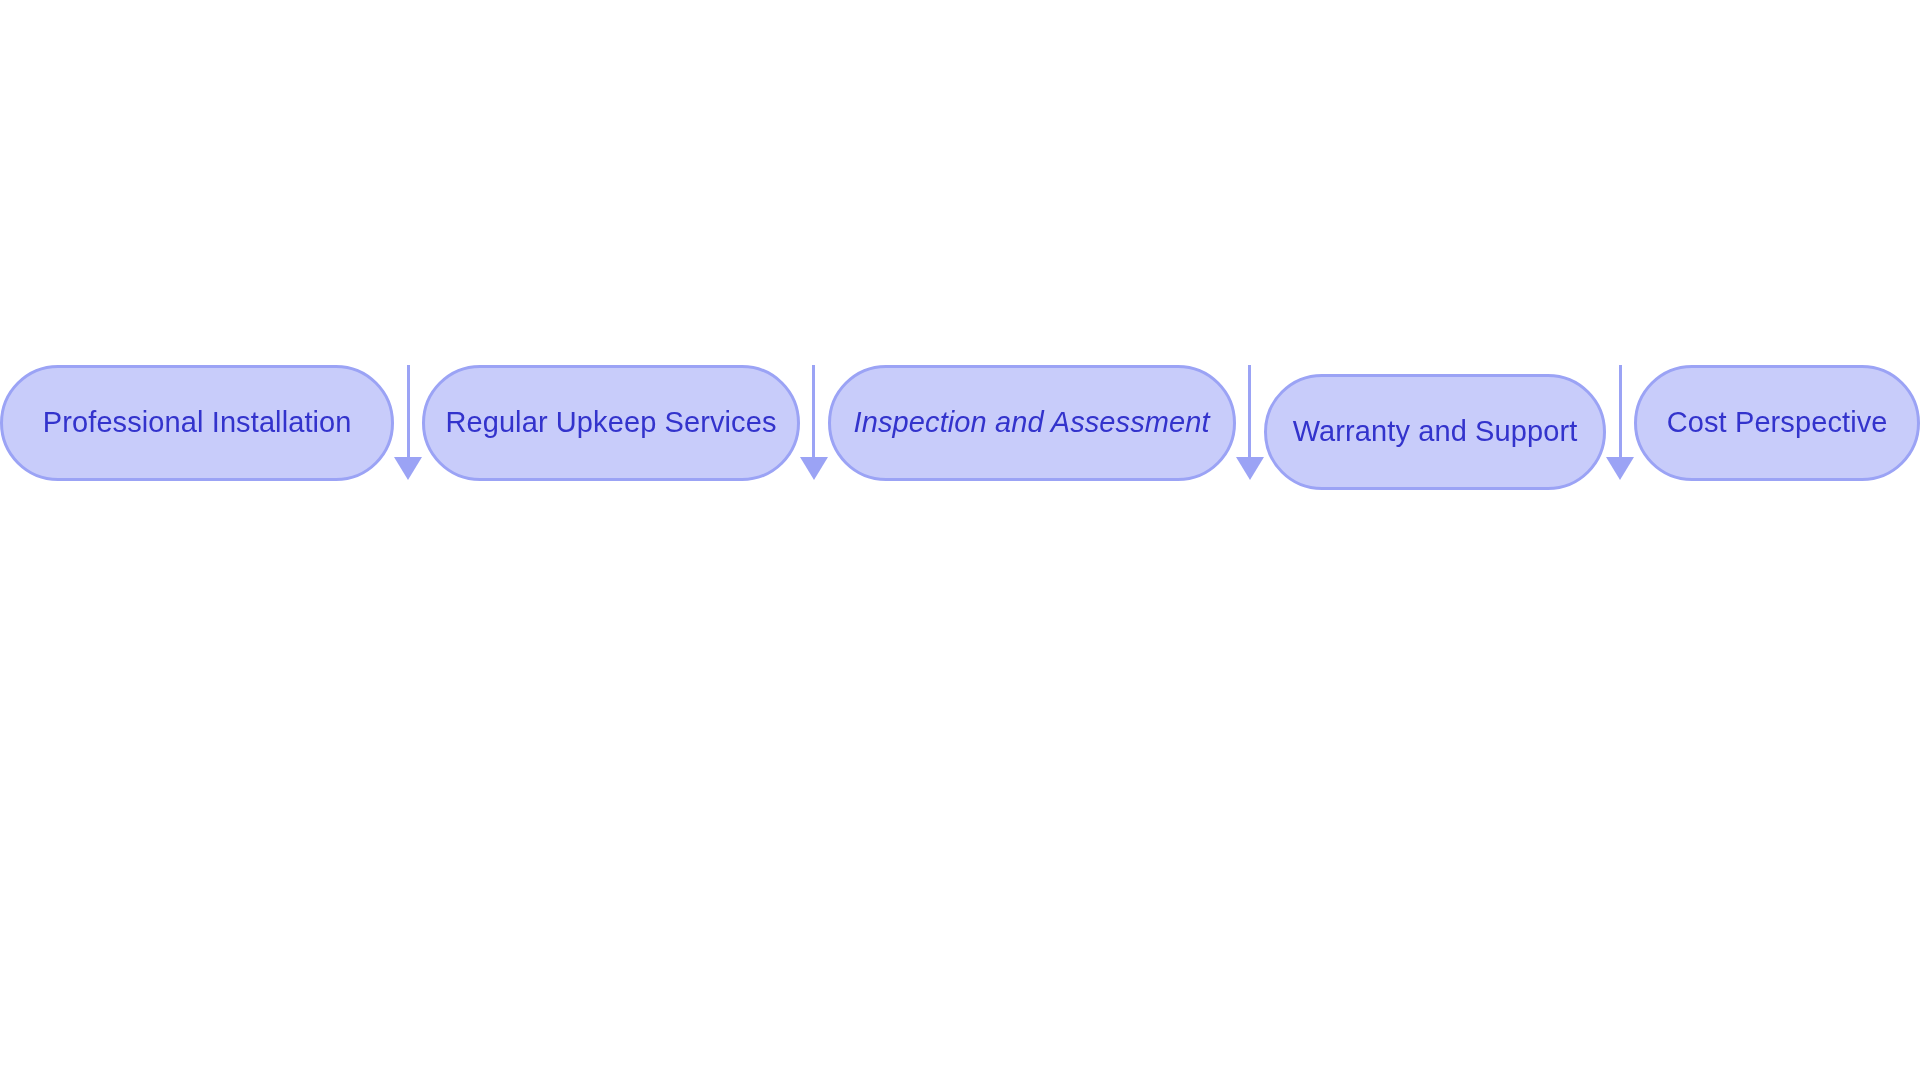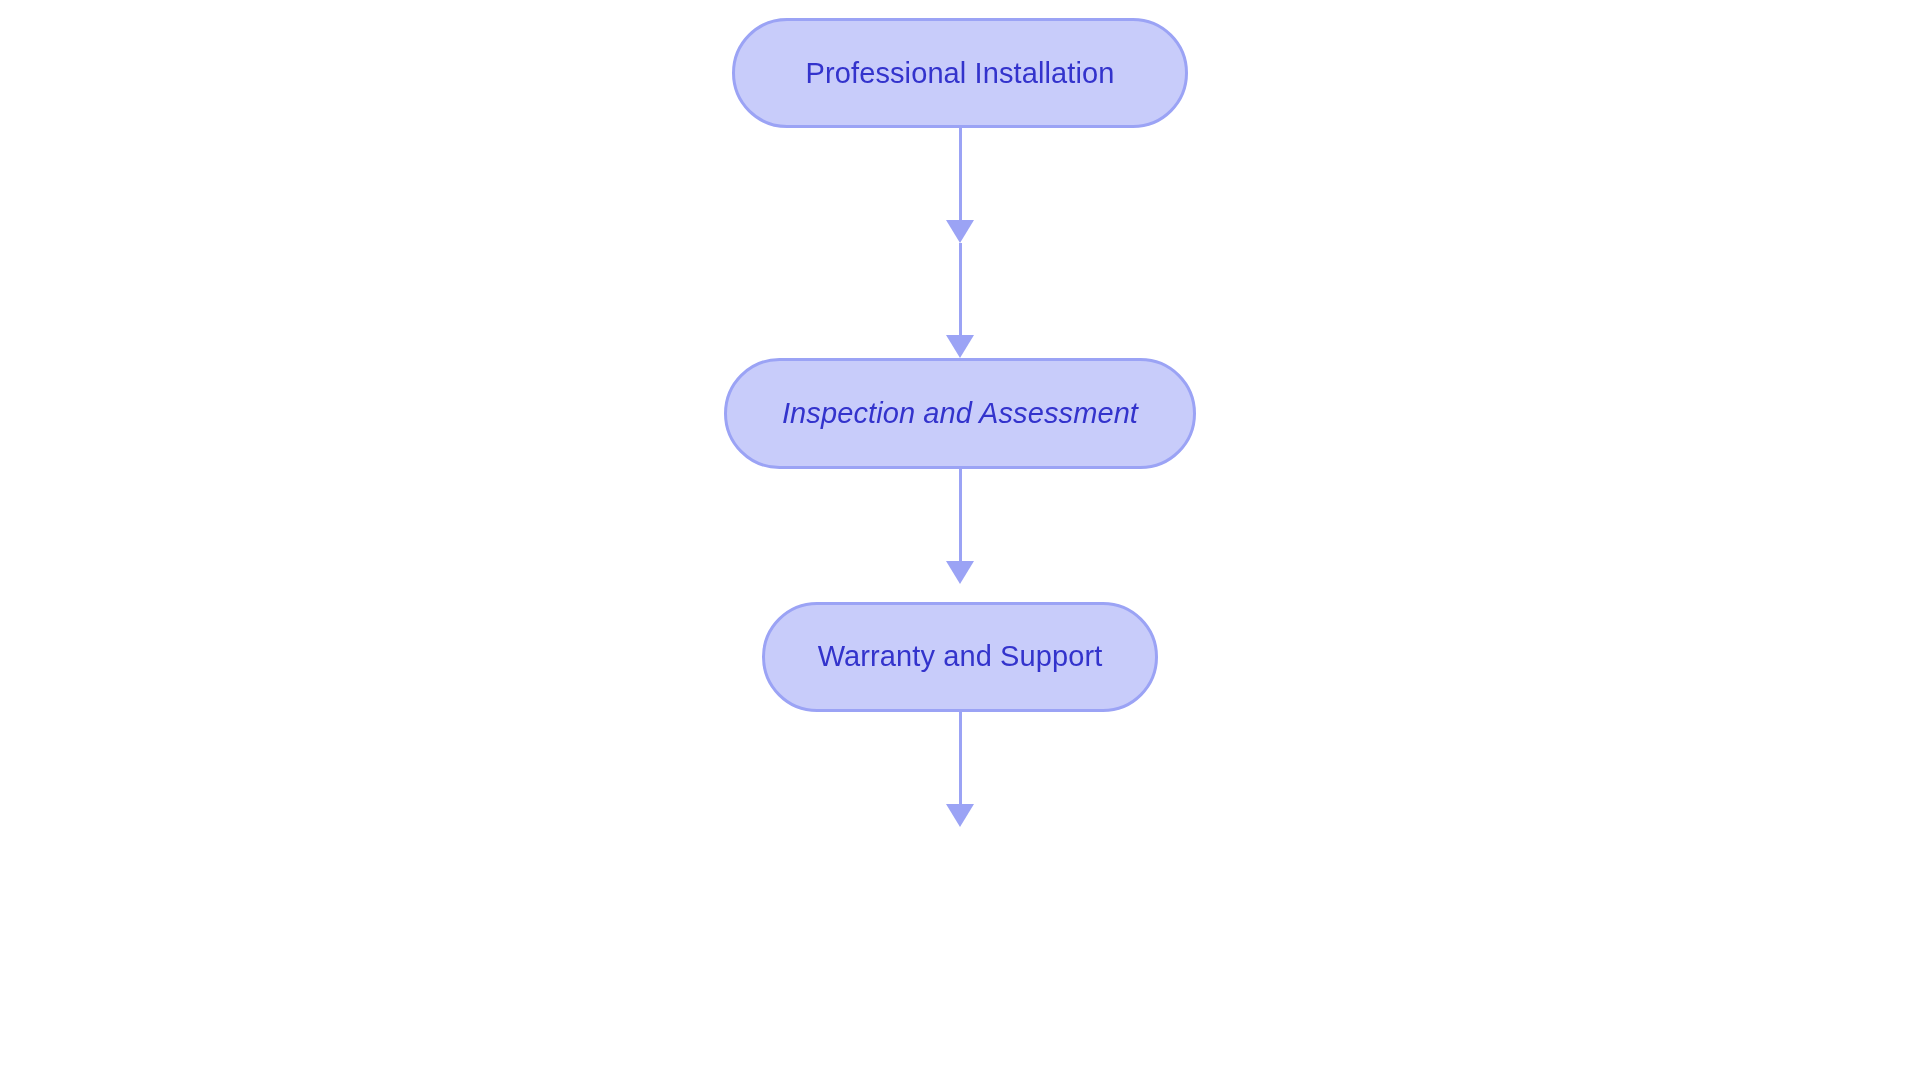--- a/index.html
+++ b/index.html
@@ -20,21 +20,21 @@
     height: 1083px;
     background: #ffffff;
   }
   .flow-col {
     position: absolute;
     left: 0;
     top: 0;
     width: 1920px;
     height: 827px;
     display: flex;
-    flex-direction: column;
+    flex-direction: row;
     align-items: center;
     justify-content: flex-start;
     padding-top: 18px;
     box-sizing: border-box;
   }
   .node {
     position: relative;
     box-sizing: border-box;
     display: flex;
     align-items: center;
@@ -91,20 +91,23 @@
 
     <div class="node node-1">
       <span class="node-label">Professional Installation</span>
     </div>
 
     <div class="connector">
       <div class="connector-line"></div>
       <div class="connector-arrowhead"></div>
     </div>
 
+    <div class="node node-2">
+      <span class="node-label">Regular Upkeep Services</span>
+    </div>
 
     <div class="connector">
       <div class="connector-line"></div>
       <div class="connector-arrowhead"></div>
     </div>
 
     <div class="node node-3">
       <span class="node-label">Inspection and Assessment</span>
     </div>
 
@@ -115,15 +118,18 @@
 
     <div class="node node-4">
       <span class="node-label">Warranty and Support</span>
     </div>
 
     <div class="connector">
       <div class="connector-line"></div>
       <div class="connector-arrowhead"></div>
     </div>
 
+    <div class="node node-5">
+      <span class="node-label">Cost Perspective</span>
+    </div>
 
   </div>
 </div>
 
 </body></html>

